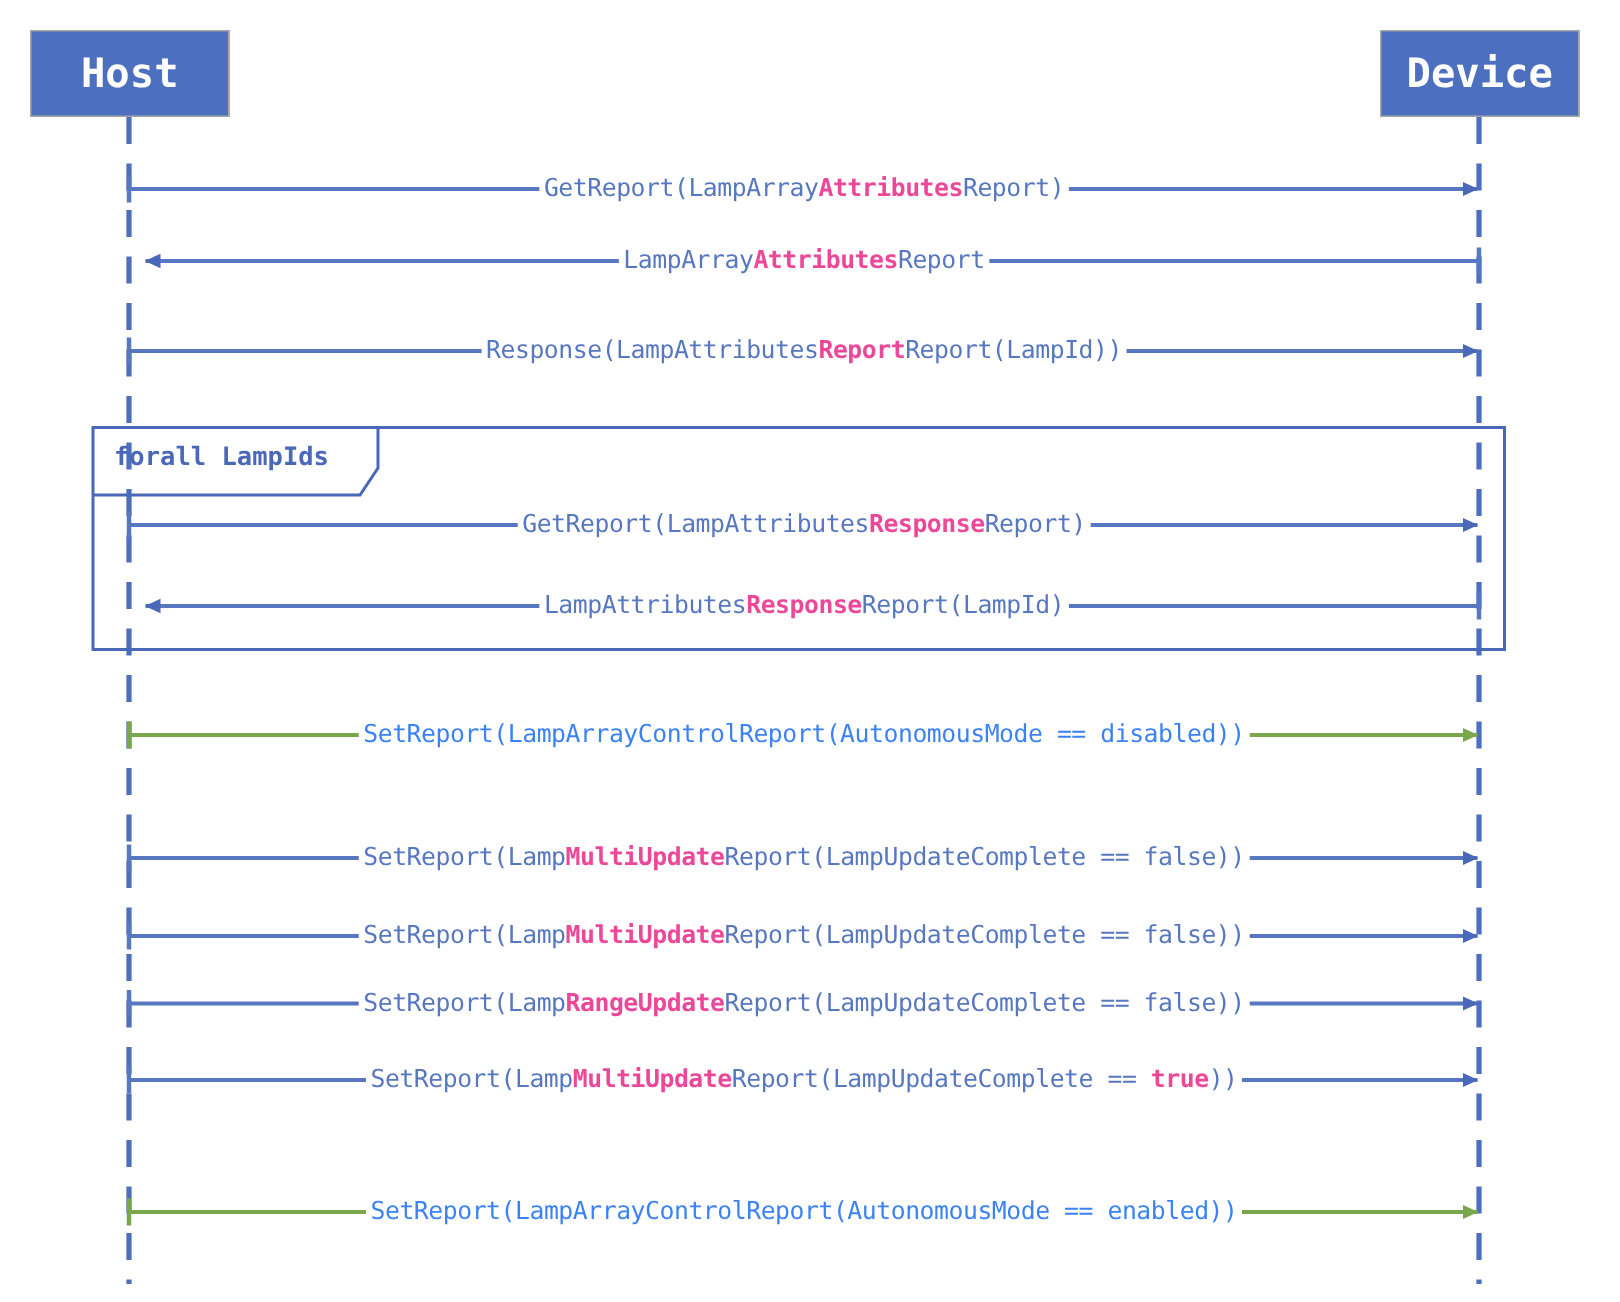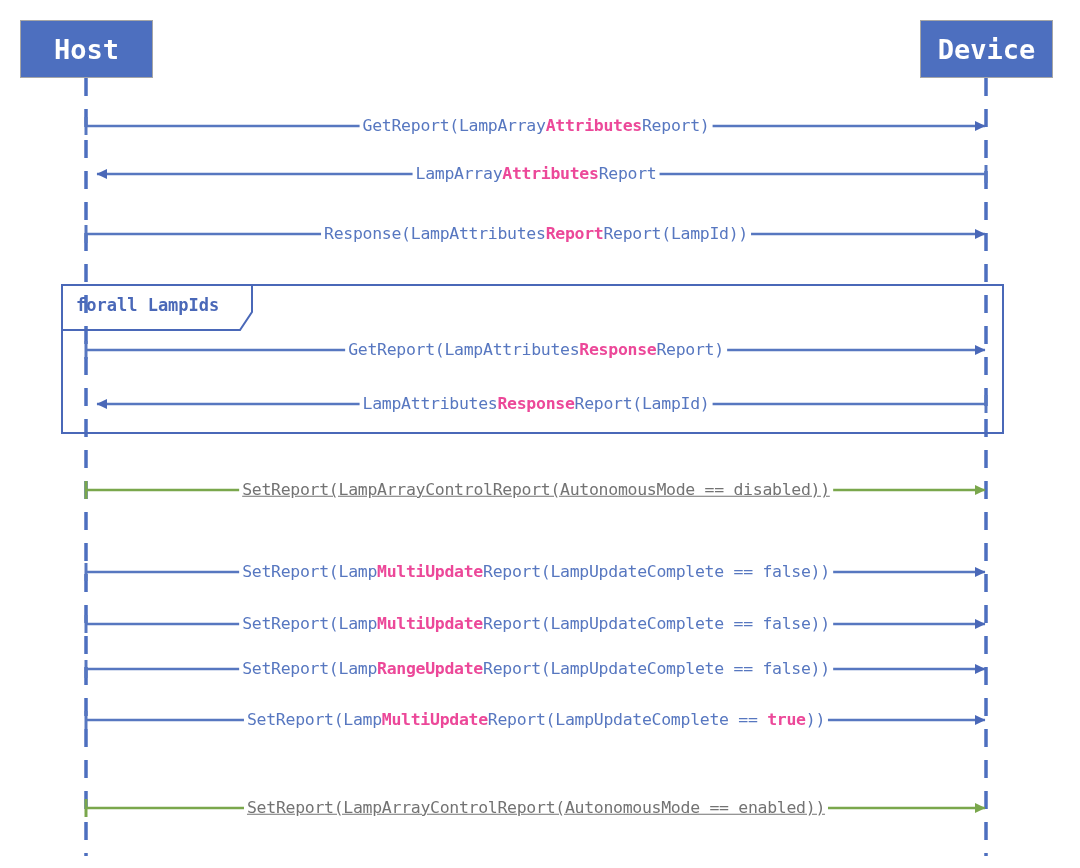--- a/index.html
+++ b/index.html
@@ -49,21 +49,21 @@
     transform: translate(-50%, -50%);
     background: #ffffff;
     padding: 0 3px;
     white-space: nowrap;
     font-family: "DejaVu Sans Mono", "Liberation Mono", monospace;
     font-size: 16.5px;
     line-height: 1;
     letter-spacing: -0.3px;
   }
   .msg-label.blue { color: #5777c0; }
-  .msg-label.green { color: #737373; text-decoration: underline; }
+  .msg-label.green { color: #3b82f6; }
   .msg-label b { font-weight: bold; color: #ec4899; }
   .frag-label {
     position: absolute;
     color: #4a68b8;
     font-family: "DejaVu Sans Mono", "Liberation Mono", monospace;
     font-weight: bold;
     font-size: 17px;
     line-height: 1;
     white-space: nowrap;
   }

